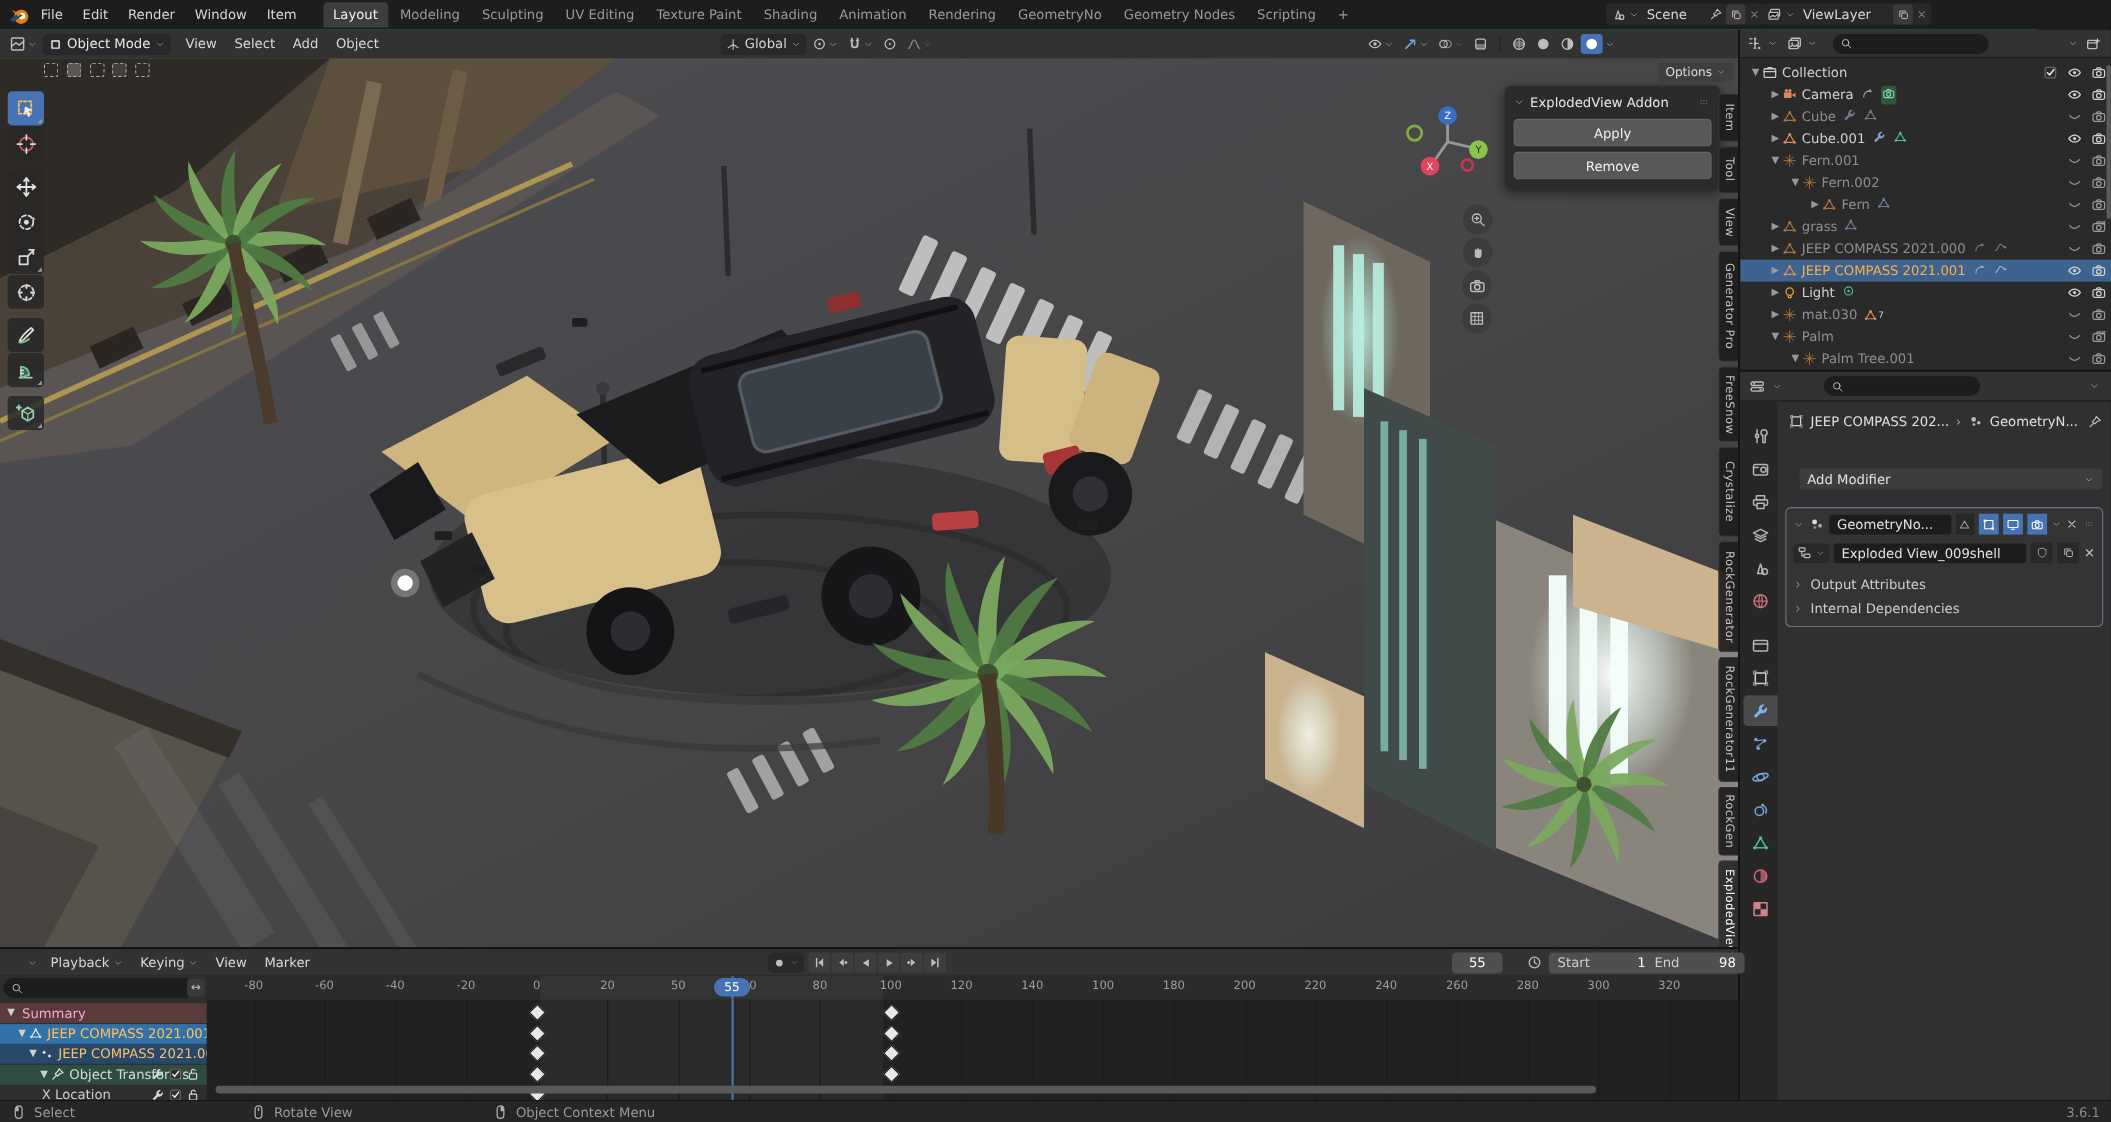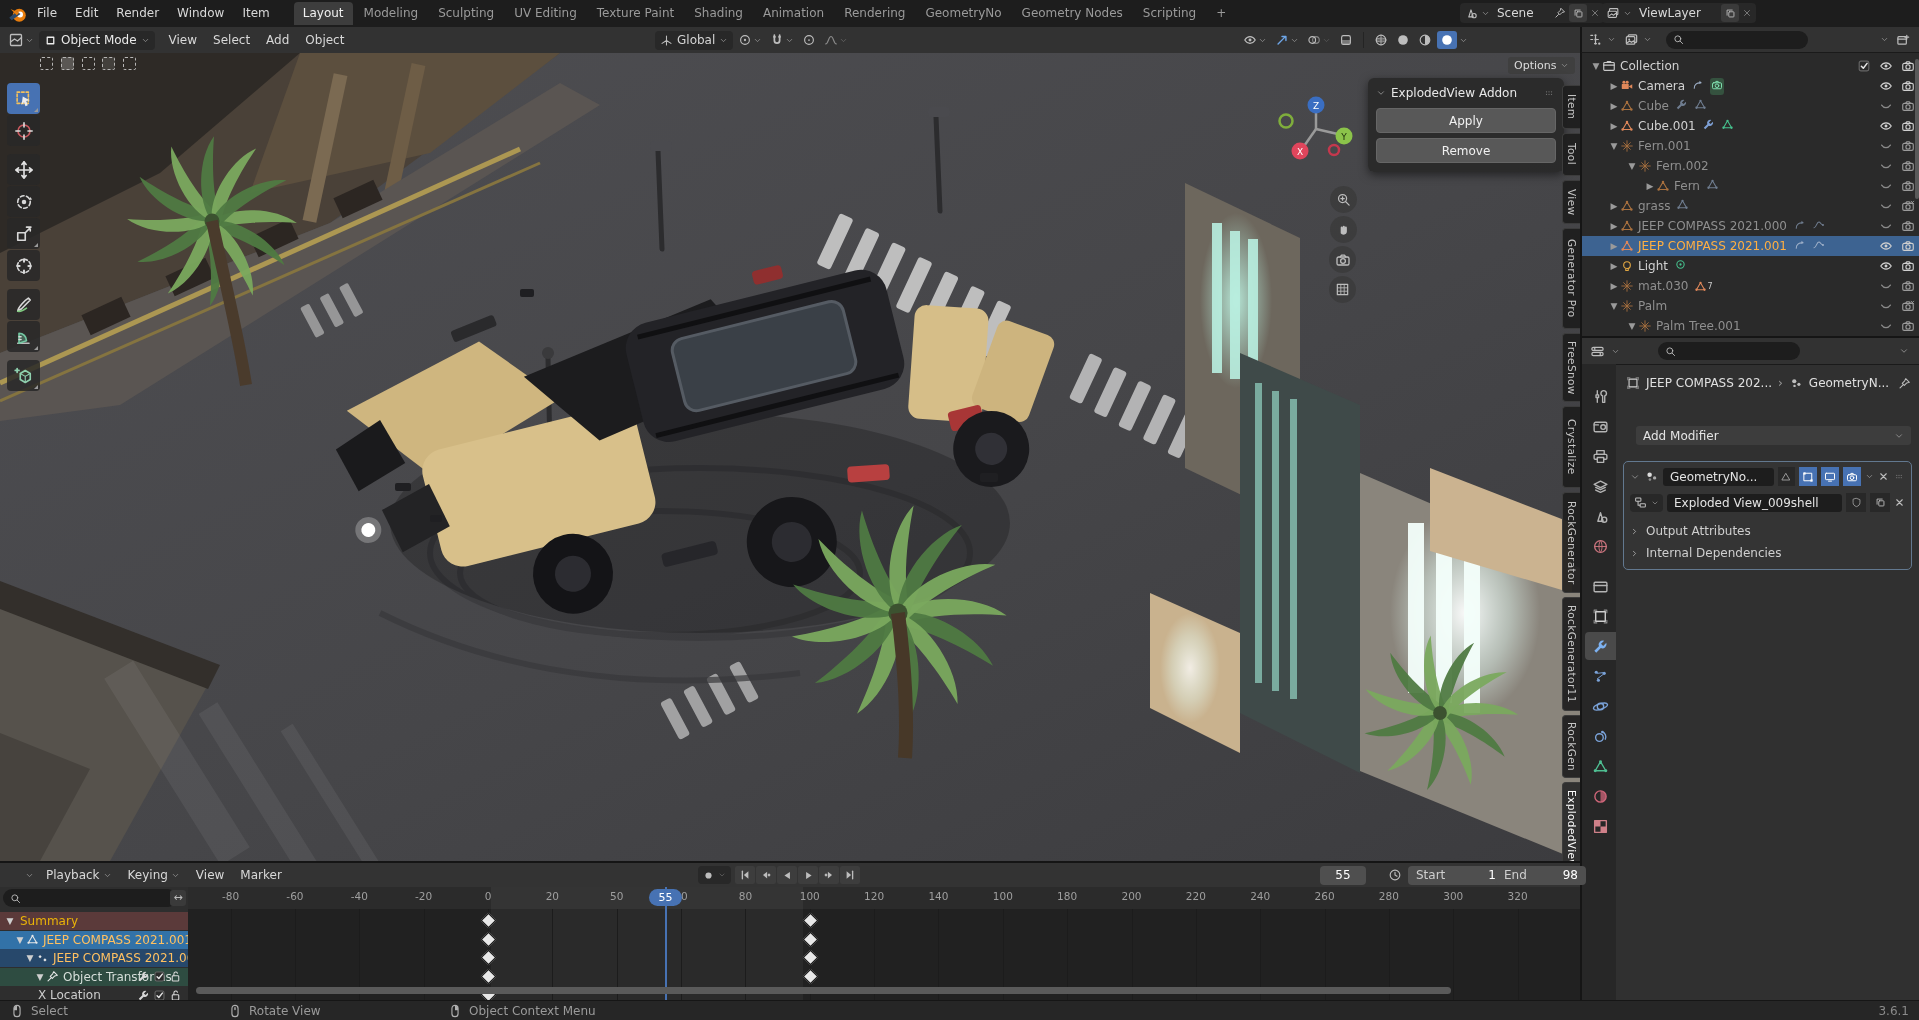--- a/index.html
+++ b/index.html
@@ -1787,21 +1787,21 @@
               <circle cx="7" cy="7" r="4.3"></circle>
               <path d="M10.4 10.4L14 14"></path>
             </svg>
           </span>
       </div>
       <span class="abs" style="left:170px;top:3px;width:16px;height:16px;background:#3a3a3a;border-radius:3px;color:#bbb;text-align:center;line-height:16px;font-size:11px">↔</span>
       <div id="channels">
           <div class="chan" style="top: 25px; background: rgb(91, 58, 58);">
             <span style="width:4px;flex:0 0 4px"></span>
             <span class="caret" style="color:#cfcfcf">▼</span>
-            <span style="margin-left:4px;white-space:nowrap;color:#eab308">Summary</span>
+            <span style="margin-left:4px;white-space:nowrap;color:#f9a8d4">Summary</span>
           </div>
           <div class="chan" style="top: 43.6px; background: rgb(50, 114, 168);">
             <span style="width:14px;flex:0 0 14px"></span>
             <span class="caret" style="color:#cfcfcf">▼</span>
             <span class="ic" style="width:13px;height:13px;color:#e8e8e8;">
               <svg viewBox="0 0 16 16" fill="none" stroke="currentColor" stroke-width="1.3" stroke-linecap="round" stroke-linejoin="round">
                 <path d="M8 3.5l5 8.5H3z"></path>
                 <g fill="currentColor" stroke="none">
                   <circle cx="8" cy="3.5" r="1.3"></circle>
                   <circle cx="3" cy="12" r="1.3"></circle>

